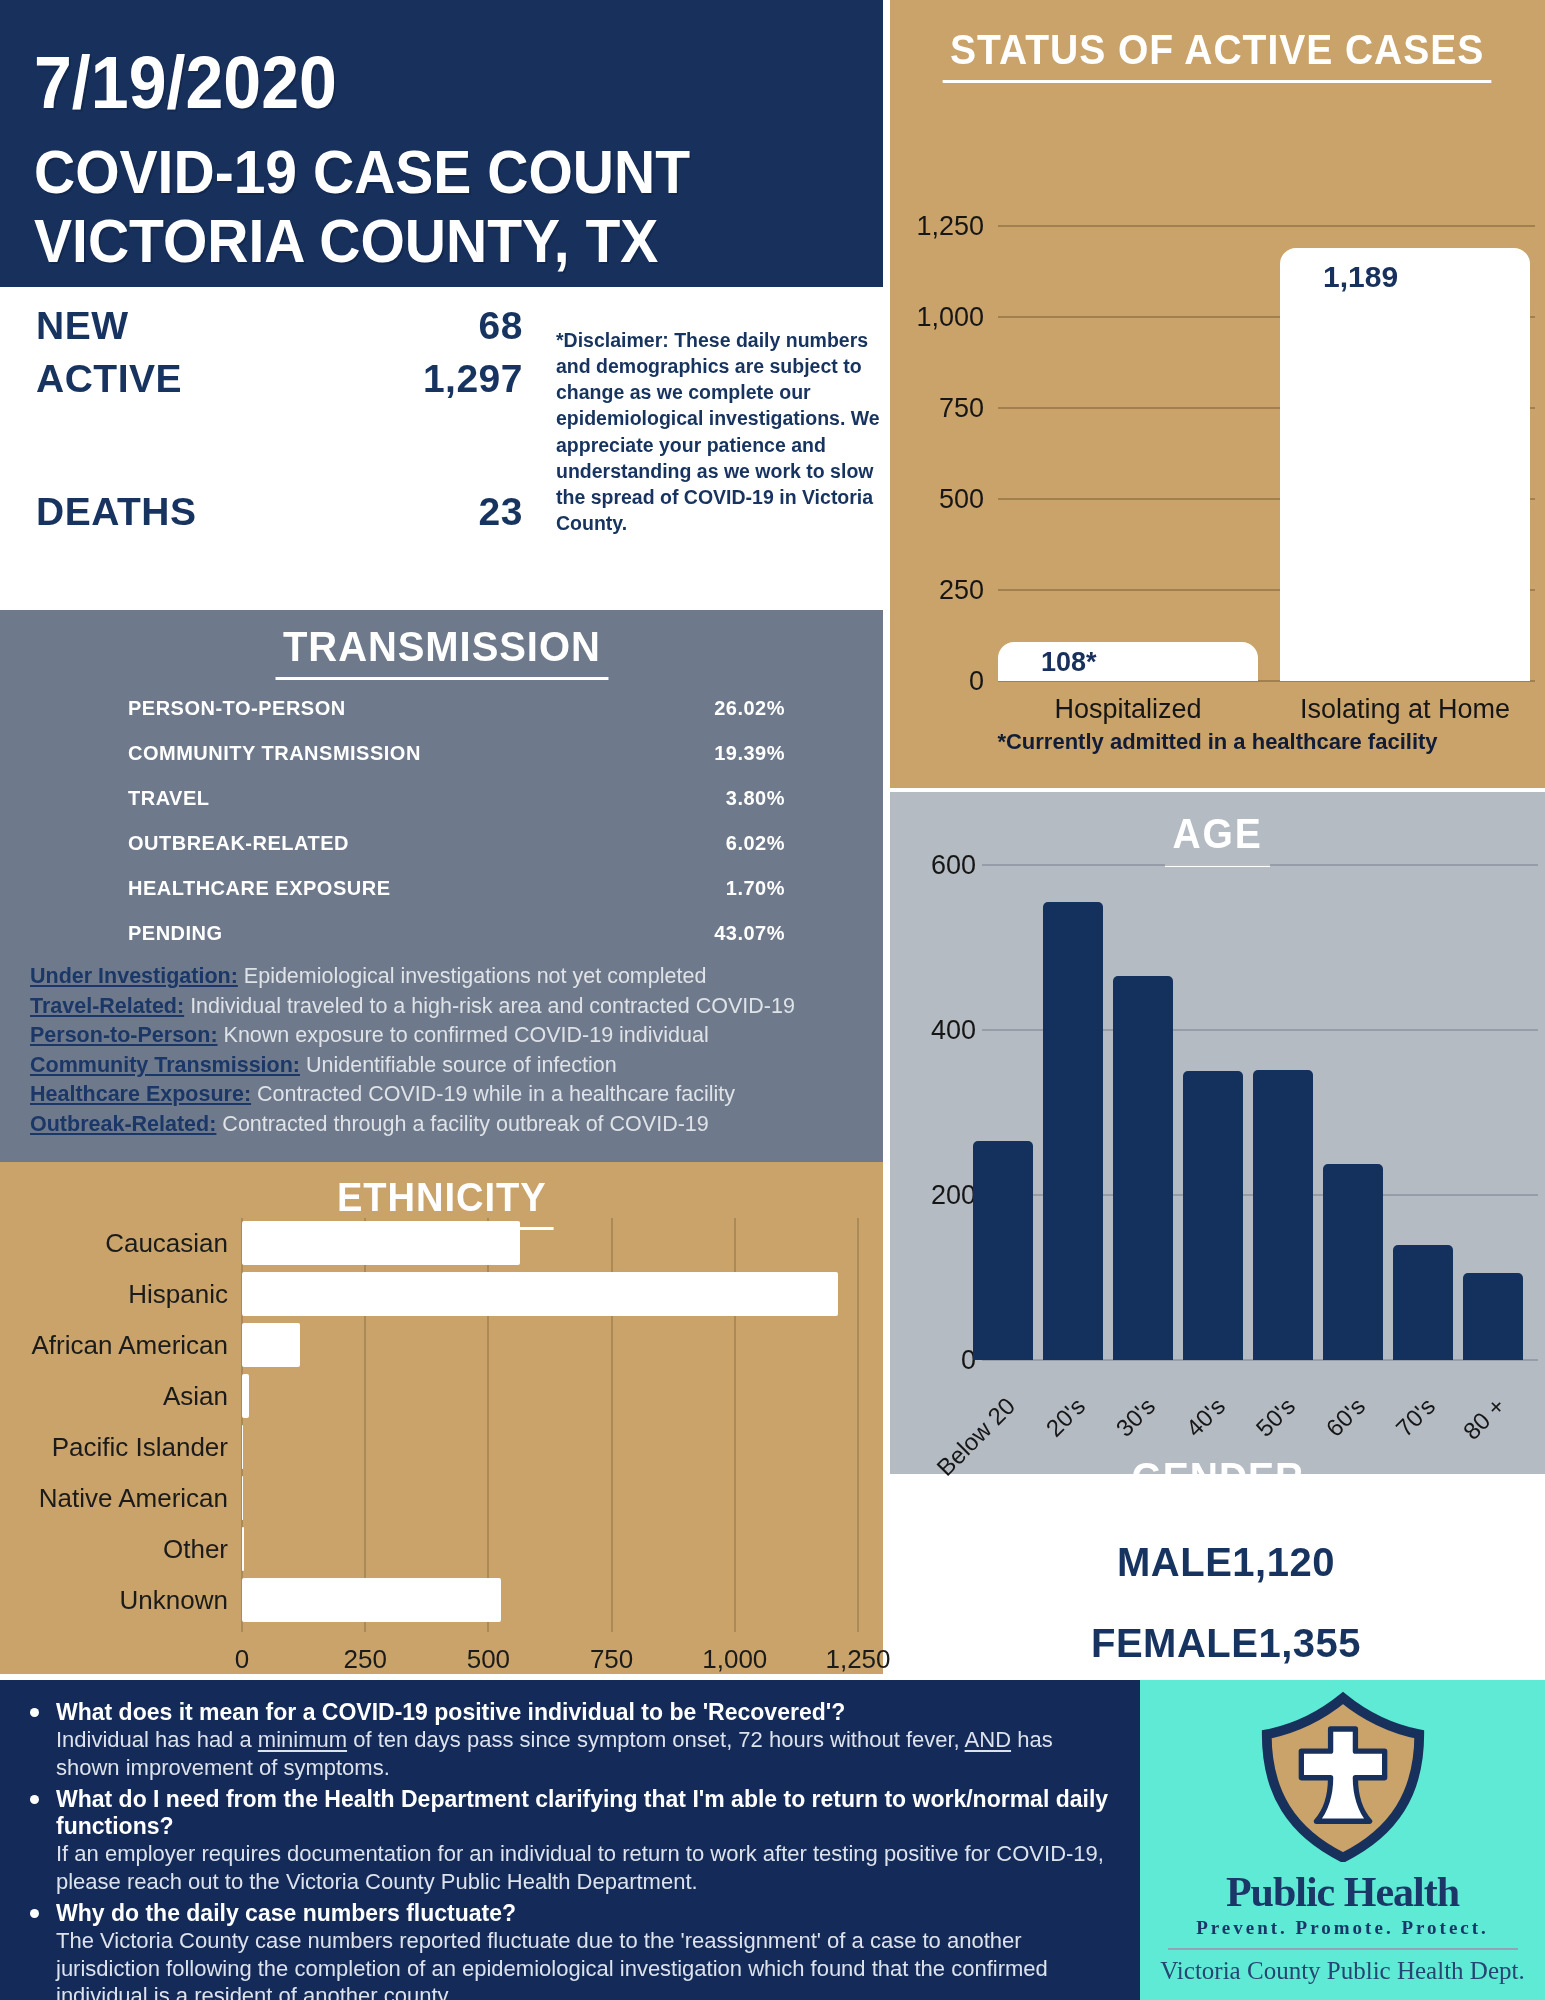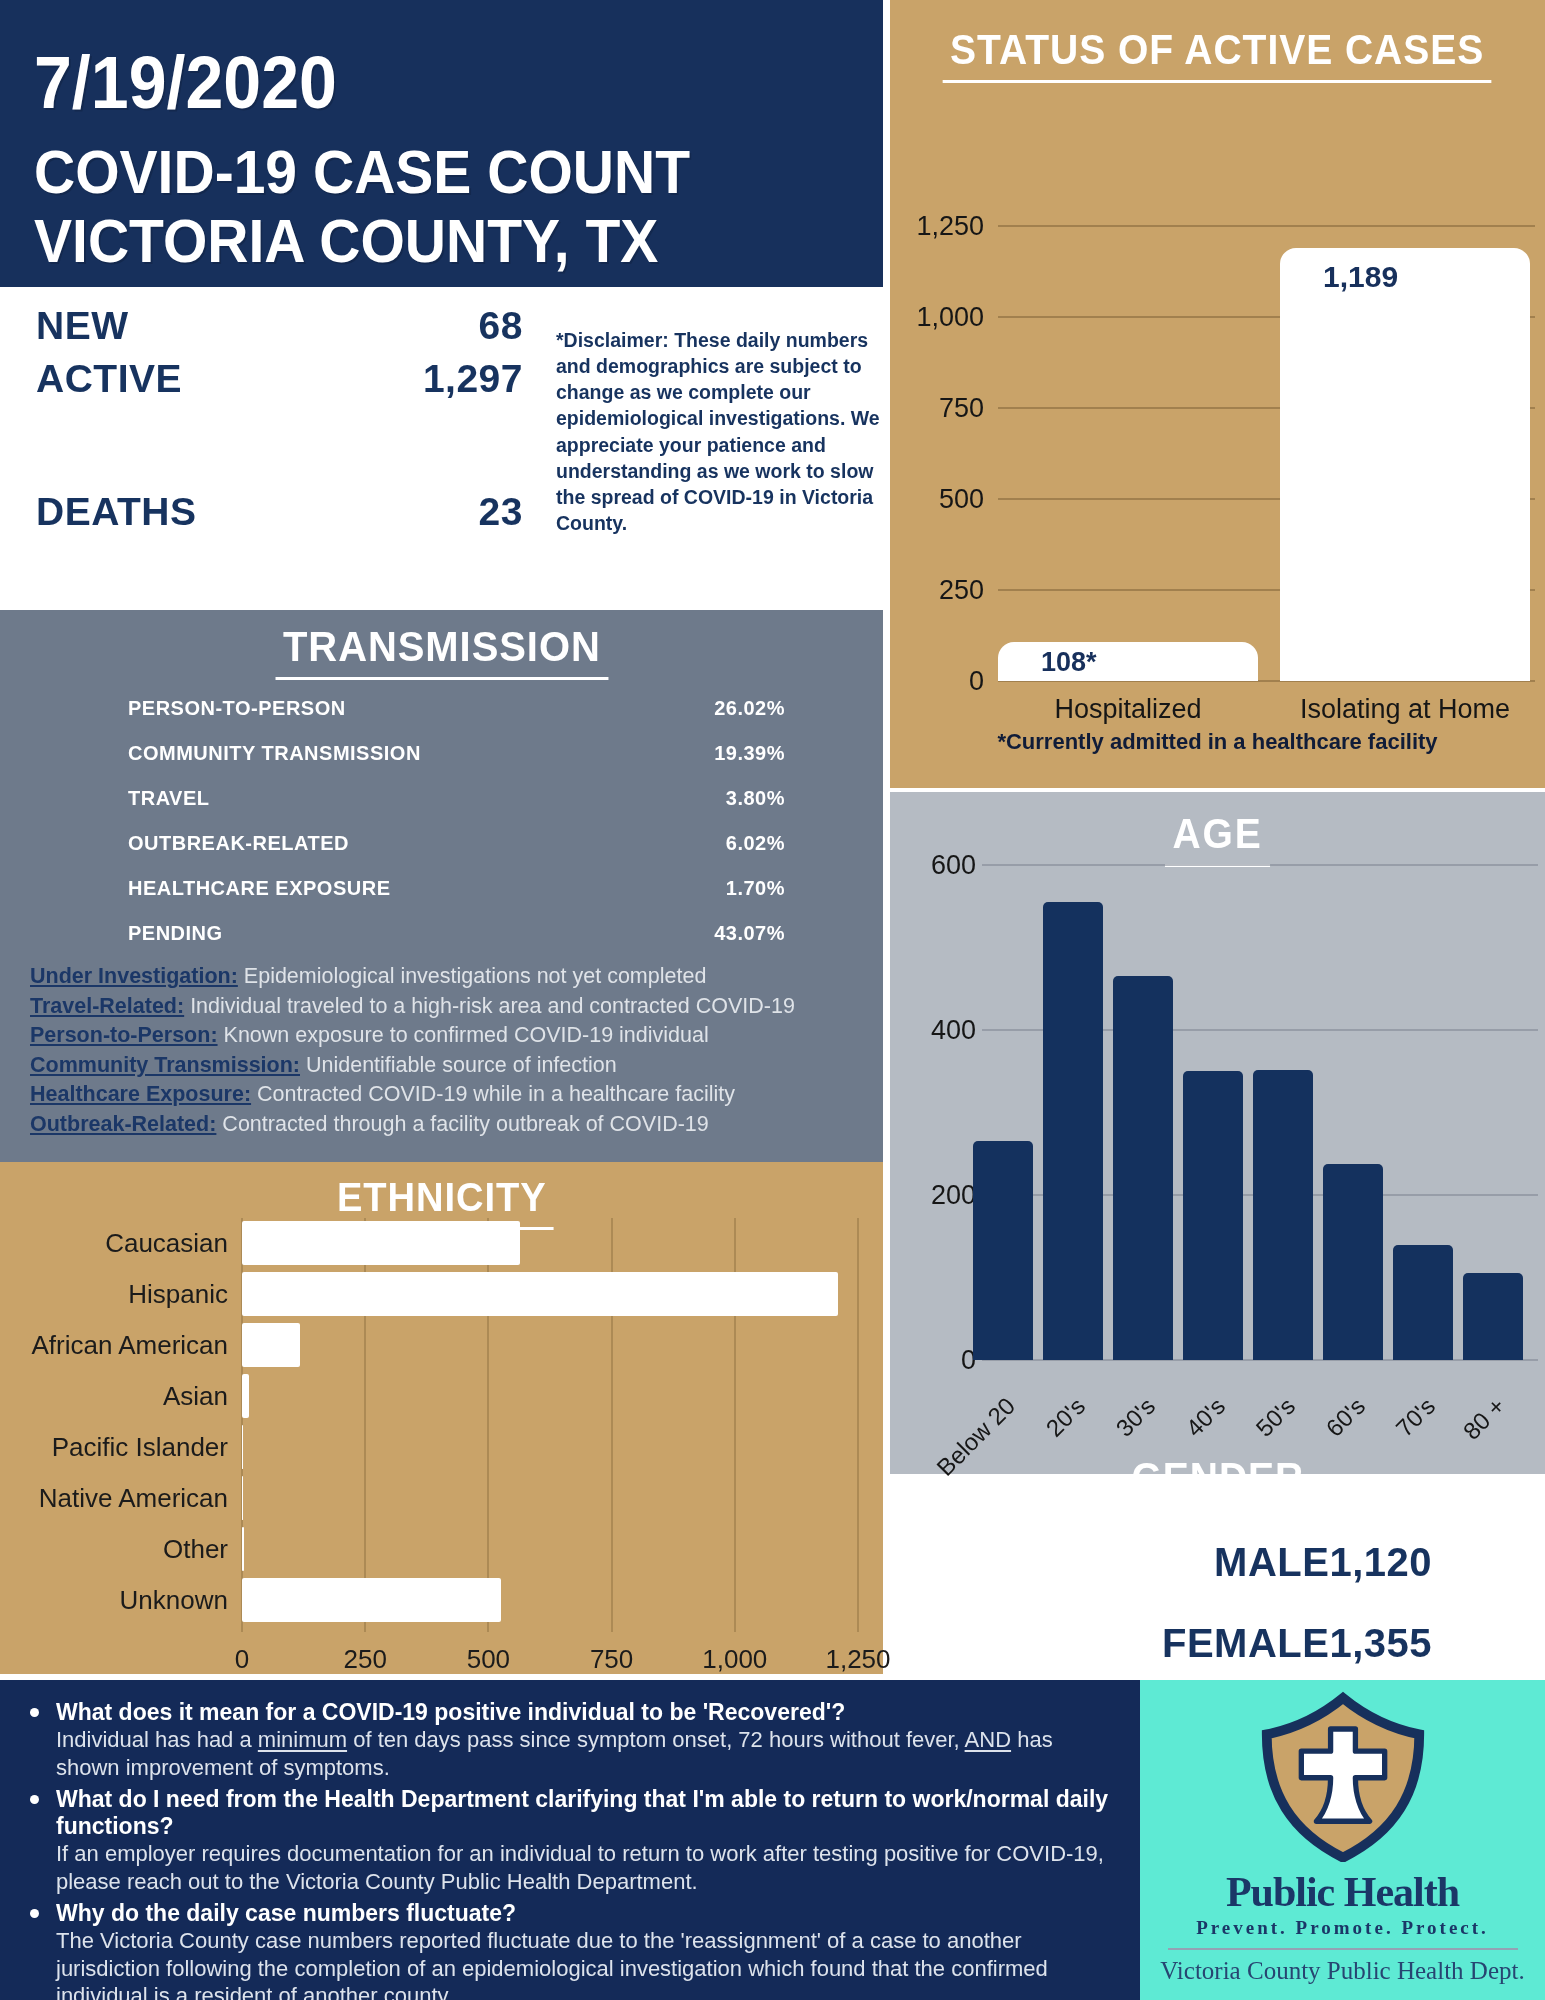--- a/index.html
+++ b/index.html
@@ -59,21 +59,21 @@
   
   .age-block{left:890px;top:792px;width:655px;height:682px;background:#b5bbc3;}
   .a-title{top:18px;font-size:42px;letter-spacing:2px;}
   .a-grid{position:absolute;left:92px;width:556px;height:2px;background:rgba(125,133,146,.55);}
   .a-ytick{position:absolute;left:14px;width:72px;text-align:right;font-size:27px;color:#161616;
            height:30px;line-height:30px;}
   .a-bar{position:absolute;background:#14315e;border-radius:5px 5px 0 0;}
   .a-xlabel{position:absolute;width:140px;text-align:right;font-size:24px;color:#161616;
             transform:rotate(-45deg);transform-origin:100% 50%;white-space:nowrap;}
   .g-title{top:662px;font-size:42px;letter-spacing:1px;}
-  .g-row{position:absolute;left:130px;width:412px;display:flex;justify-content:flex-end;
+  .g-row{position:absolute;left:130px;width:412px;display:flex;justify-content:center;
          font-size:40px;font-weight:bold;color:#17335f;letter-spacing:.5px;}
 
   
   .faq-block{left:0;top:1680px;width:1140px;height:320px;background:#142a58;color:#fff;
              padding:14px 20px 12px 56px;box-sizing:border-box;overflow:hidden;}
   .faq-q{position:relative;font-size:23px;font-weight:bold;line-height:27px;margin-top:5px;}
   .faq-q::before{content:'';position:absolute;left:-26px;top:9px;width:9px;height:9px;border-radius:50%;
                  background:#fff;}
   .faq-a{font-size:22px;line-height:27.5px;color:#dde3ec;}
   .faq-a u{text-underline-offset:3px;}

